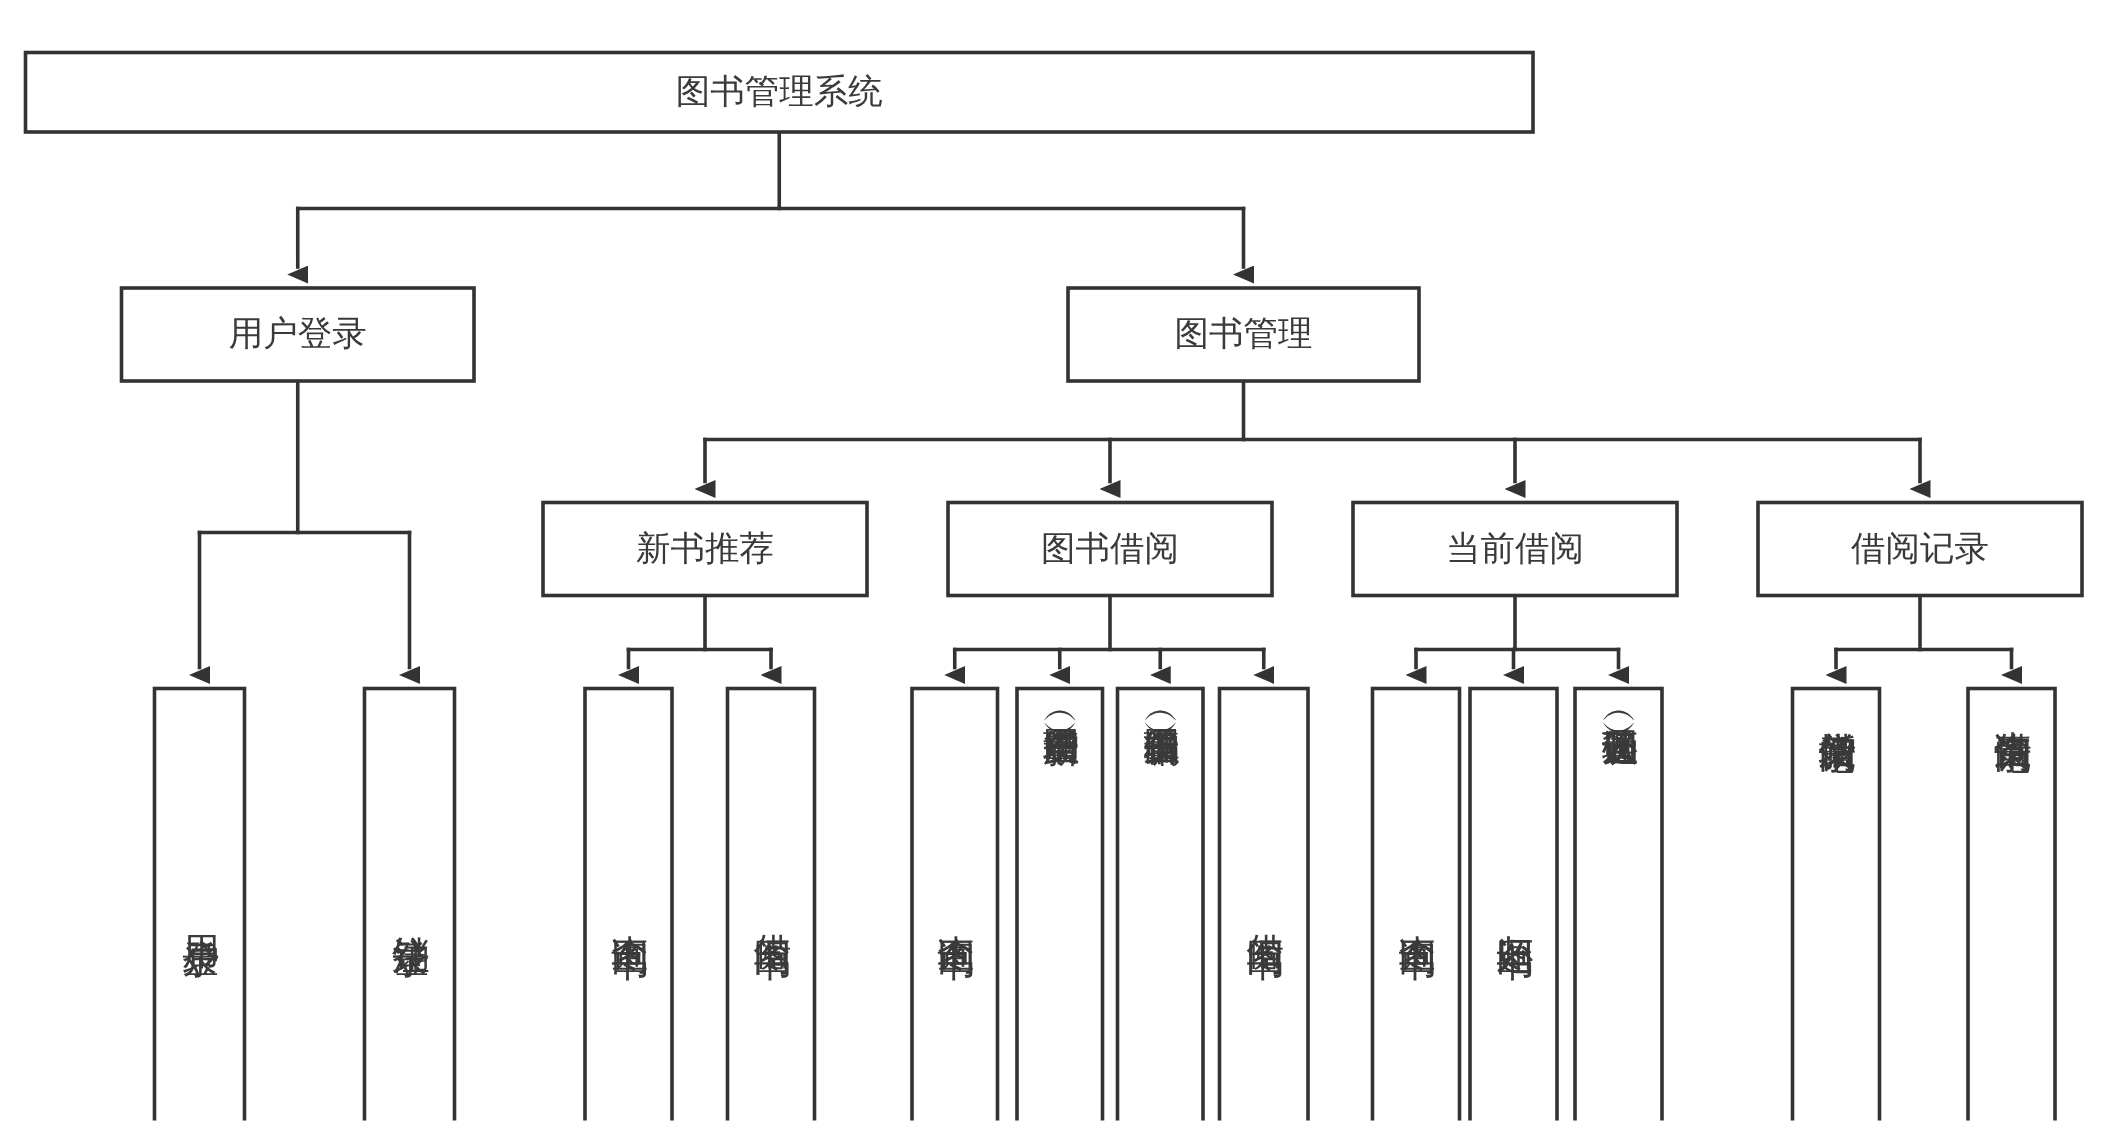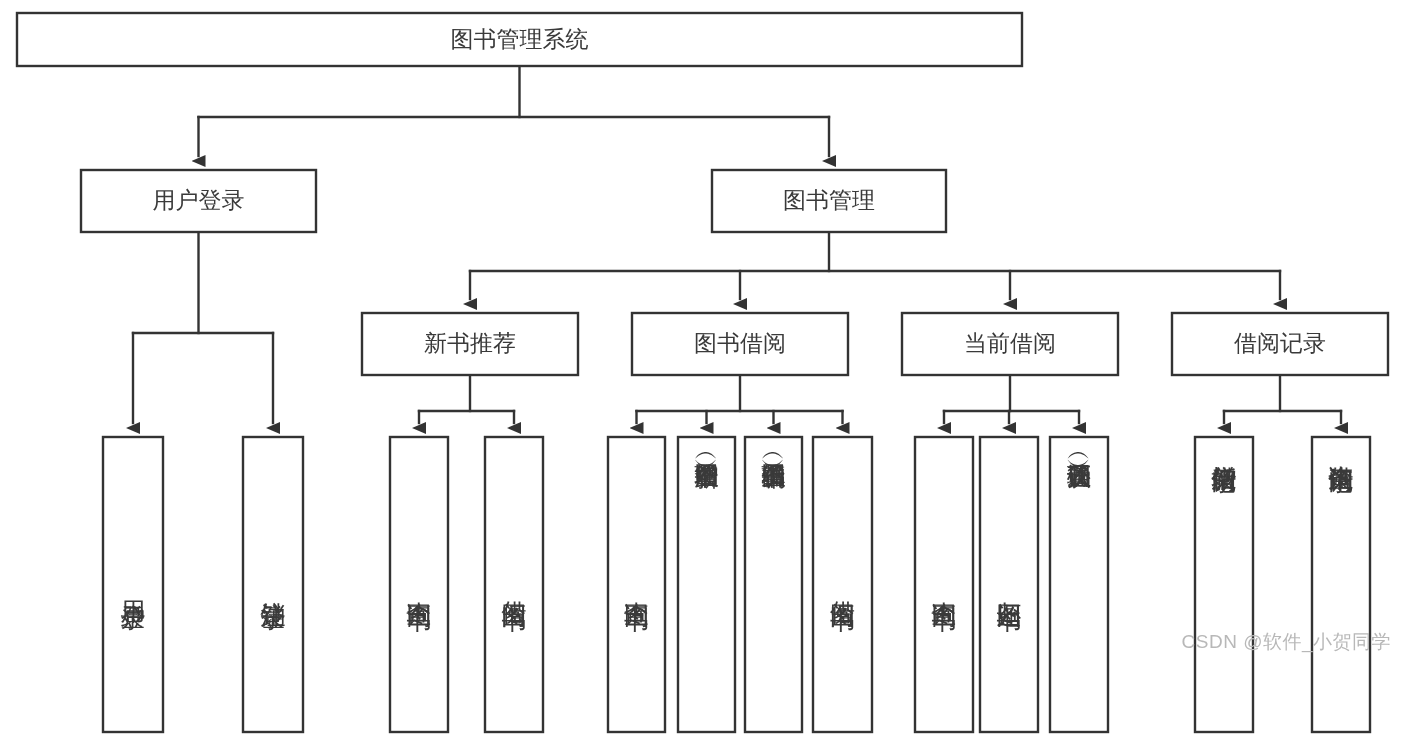--- a/index.html
+++ b/index.html
@@ -11,20 +11,21 @@
     width: 1405px;
     height: 747px;
     font-family: "Liberation Sans", "DejaVu Sans", sans-serif;
     overflow: hidden;
     position: relative;
   }
   #diagram-root {
     position: relative;
     width: 1405px;
     height: 661px;
+    margin-top: 22px;
   }
   svg.diagram {
     position: absolute;
     top: 0;
     left: 0;
     width: 1405px;
     height: 747px;
     display: block;
   }
   .node-box {
@@ -192,14 +193,13 @@
         <span class="leaf-label" style="font-size: 24px; letter-spacing: 0px;">确认归还（管理员）</span>
       </div>
       <div class="leaf-label-wrap" style="left: 1195px; top: 445px; width: 58px; height: 279px;">
         <span class="leaf-label" style="font-size: 25px; letter-spacing: 1px;">新增借阅记录</span>
       </div>
       <div class="leaf-label-wrap" style="left: 1312px; top: 445px; width: 58px; height: 279px;">
         <span class="leaf-label" style="font-size: 25px; letter-spacing: 1px;">查询借阅记录</span>
       </div>
     </div>
 
-  <div class="watermark">CSDN @软件_小贺同学</div>
 </div>
 
 </body></html>

